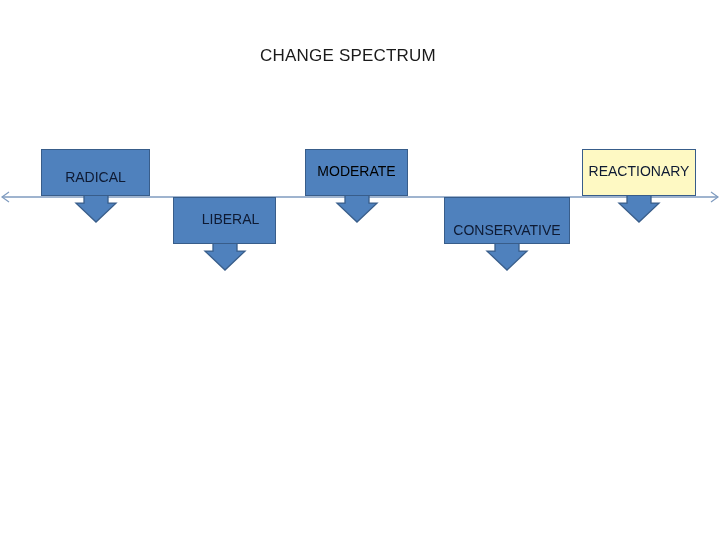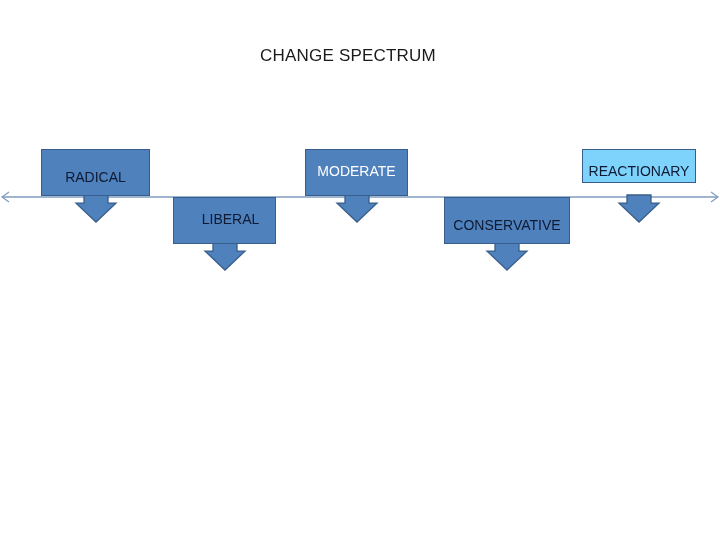--- a/index.html
+++ b/index.html
@@ -32,22 +32,22 @@
     </g>
 </svg>
 
 <div id="nodes">
   <div class="node-box" style="left: 41px; top: 149px; width: 109px; height: 47px; padding-top: 19px; background: rgb(79, 129, 189); border-color: rgb(56, 93, 138); color: rgb(14, 26, 51);">
     <span>RADICAL</span>
   </div>
   <div class="node-box" style="left: 173px; top: 197px; width: 103px; height: 47px; padding-top: 13px; background: rgb(79, 129, 189); border-color: rgb(56, 93, 138); color: rgb(14, 26, 51); padding-left: 12px;">
     <span>LIBERAL</span>
   </div>
-  <div class="node-box" style="left: 305px; top: 149px; width: 103px; height: 47px; padding-top: 13px; background: rgb(79, 129, 189); border-color: rgb(56, 93, 138); color: #ffffff;">
+  <div class="node-box" style="left: 305px; top: 149px; width: 103px; height: 47px; padding-top: 13px; background: rgb(79, 129, 189); border-color: rgb(56, 93, 138); color: #000000;">
     <span>MODERATE</span>
   </div>
-  <div class="node-box" style="left: 444px; top: 197px; width: 126px; height: 47px; padding-top: 19px; background: rgb(79, 129, 189); border-color: rgb(56, 93, 138); color: rgb(14, 26, 51);">
+  <div class="node-box" style="left: 444px; top: 197px; width: 126px; height: 47px; padding-top: 19px; background: rgb(79, 129, 189); border-color: rgb(56, 93, 138); color: rgb(14, 26, 51); align-items: center;">
     <span>CONSERVATIVE</span>
   </div>
-  <div class="node-box" style="left: 582px; top: 149px; width: 114px; height: 34px; padding-top: 13px; background: #7dd3fc; border-color: rgb(56, 93, 138); color: rgb(14, 26, 51);">
+  <div class="node-box" style="left: 582px; top: 149px; width: 114px; height: 47px; padding-top: 13px; background: #fef9c3; border-color: rgb(56, 93, 138); color: rgb(14, 26, 51);">
     <span>REACTIONARY</span>
   </div>
 </div>
 
 </body></html>

